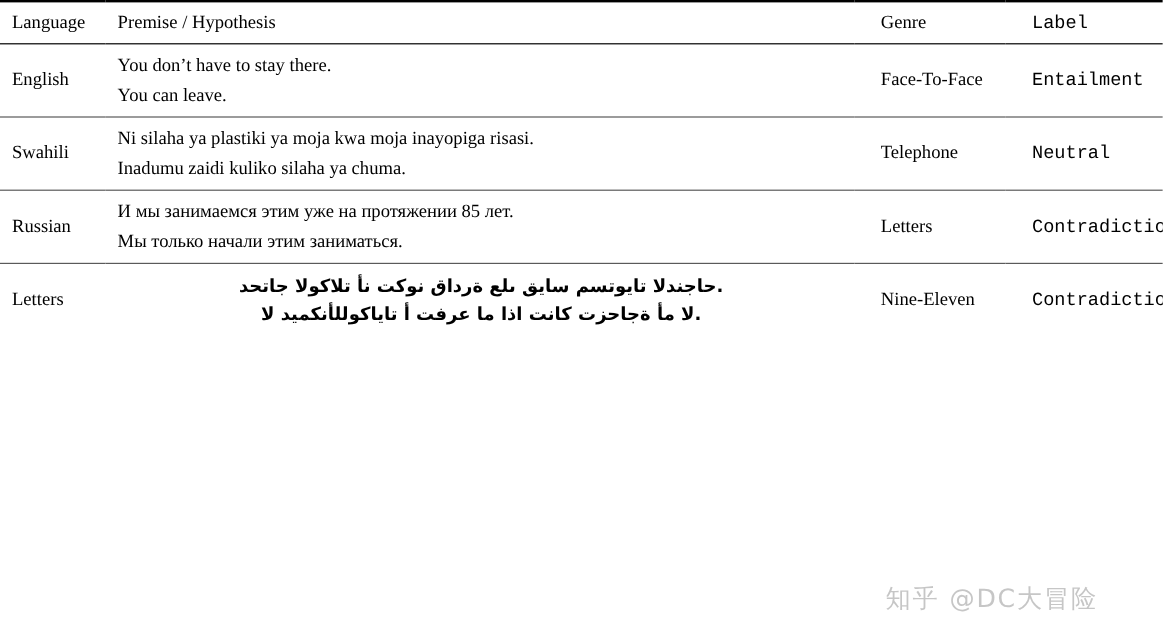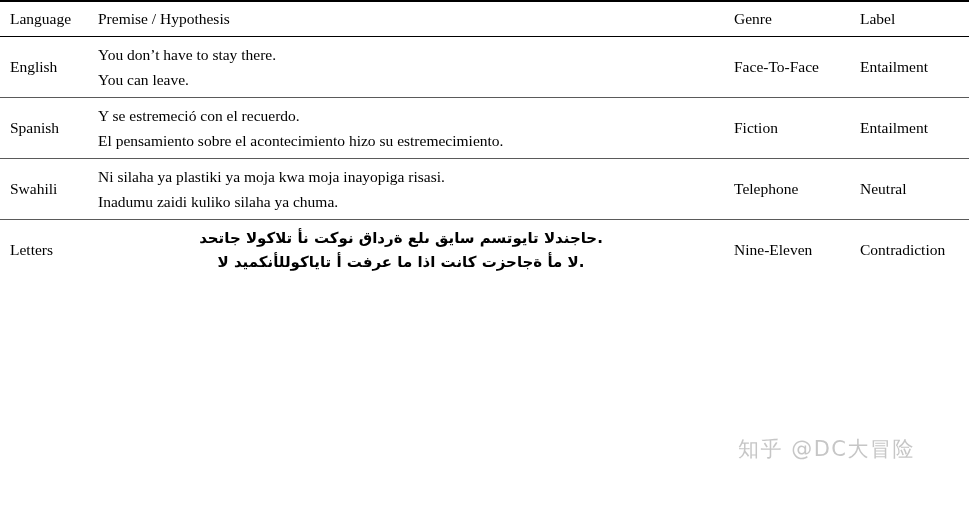--- a/index.html
+++ b/index.html
@@ -57,21 +57,21 @@
 
   
   col.c-lang  { width: 88px; }
   col.c-text  { width: 624px; }
   col.c-genre { width: 126px; }
   col.c-label { width: 131px; }
 
   th.h-lang, td.d-lang   { padding-left: 10px; }
   th.h-text, td.d-text   { padding-left: 10px; padding-right: 8px; }
   th.h-genre, td.d-genre { padding-left: 22px; }
-  th.h-label, td.d-label { padding-left: 22px; }
+  th.h-label, td.d-label { padding-left: 22px; font-family: Liberation Mono, monospace; }
 
   thead th {
     font-weight: normal;
     height: 34px;
     line-height: 34px;
     font-size: 15.5px;
   }
 
   tbody td {
     height: 60px;
@@ -103,21 +103,21 @@
     padding-right: 120px;
   }
   .arabic-broken .sent {
     line-height: 1.62;
   }
 
   
   #watermark {
     position: absolute;
     left: 738px;
-    top: 435px;
+    top: 485px;
     font-family: "DejaVu Sans", "Liberation Sans", sans-serif;
     font-size: 21px;
     color: rgba(120, 120, 120, 0.42);
     letter-spacing: 1.5px;
     white-space: nowrap;
     pointer-events: none;
     user-select: none;
   }
 </style>
 </head>
@@ -148,41 +148,41 @@
         <td class="d-lang">English</td>
         <td class="d-text">
           <span class="sent">You don’t have to stay there.</span>
           <span class="sent">You can leave.</span>
         </td>
         <td class="d-genre">Face-To-Face</td>
         <td class="d-label">Entailment</td>
       </tr>
 
 
-      <tr>
-        <td class="d-lang">Spanish</td>
-        <td class="d-text">
-          <span class="sent">Y se estremeció con el recuerdo.</span>
-          <span class="sent">El pensamiento sobre el acontecimiento hizo su estremecimiento.</span>
-        </td>
-        <td class="d-genre">Fiction</td>
-        <td class="d-label">Entailment</td>
-      </tr>
 
 
       <tr>
         <td class="d-lang">Swahili</td>
         <td class="d-text">
           <span class="sent">Ni silaha ya plastiki ya moja kwa moja inayopiga risasi.</span>
           <span class="sent">Inadumu zaidi kuliko silaha ya chuma.</span>
         </td>
         <td class="d-genre">Telephone</td>
         <td class="d-label">Neutral</td>
       </tr>
 
+      <tr>
+        <td class="d-lang">Russian</td>
+        <td class="d-text">
+          <span class="sent">И мы занимаемся этим уже на протяжении 85 лет.</span>
+          <span class="sent">Мы только начали этим заниматься.</span>
+        </td>
+        <td class="d-genre">Letters</td>
+        <td class="d-label">Contradiction</td>
+      </tr>
 
 
       <tr class="last-row">
         <td class="d-lang">Letters</td>
         <td class="d-text arabic-broken">
           <span class="sent">حاجندلا تايوتسم سايق ىلع ةرداق نوكت نأ تلاكولا جاتحد.</span>
           <span class="sent">لا مأ ةجاحزت كانت اذا ما عرفت أ تاياكوللأنكميد لا.</span>
         </td>
         <td class="d-genre">Nine-Eleven</td>
         <td class="d-label">Contradiction</td>

